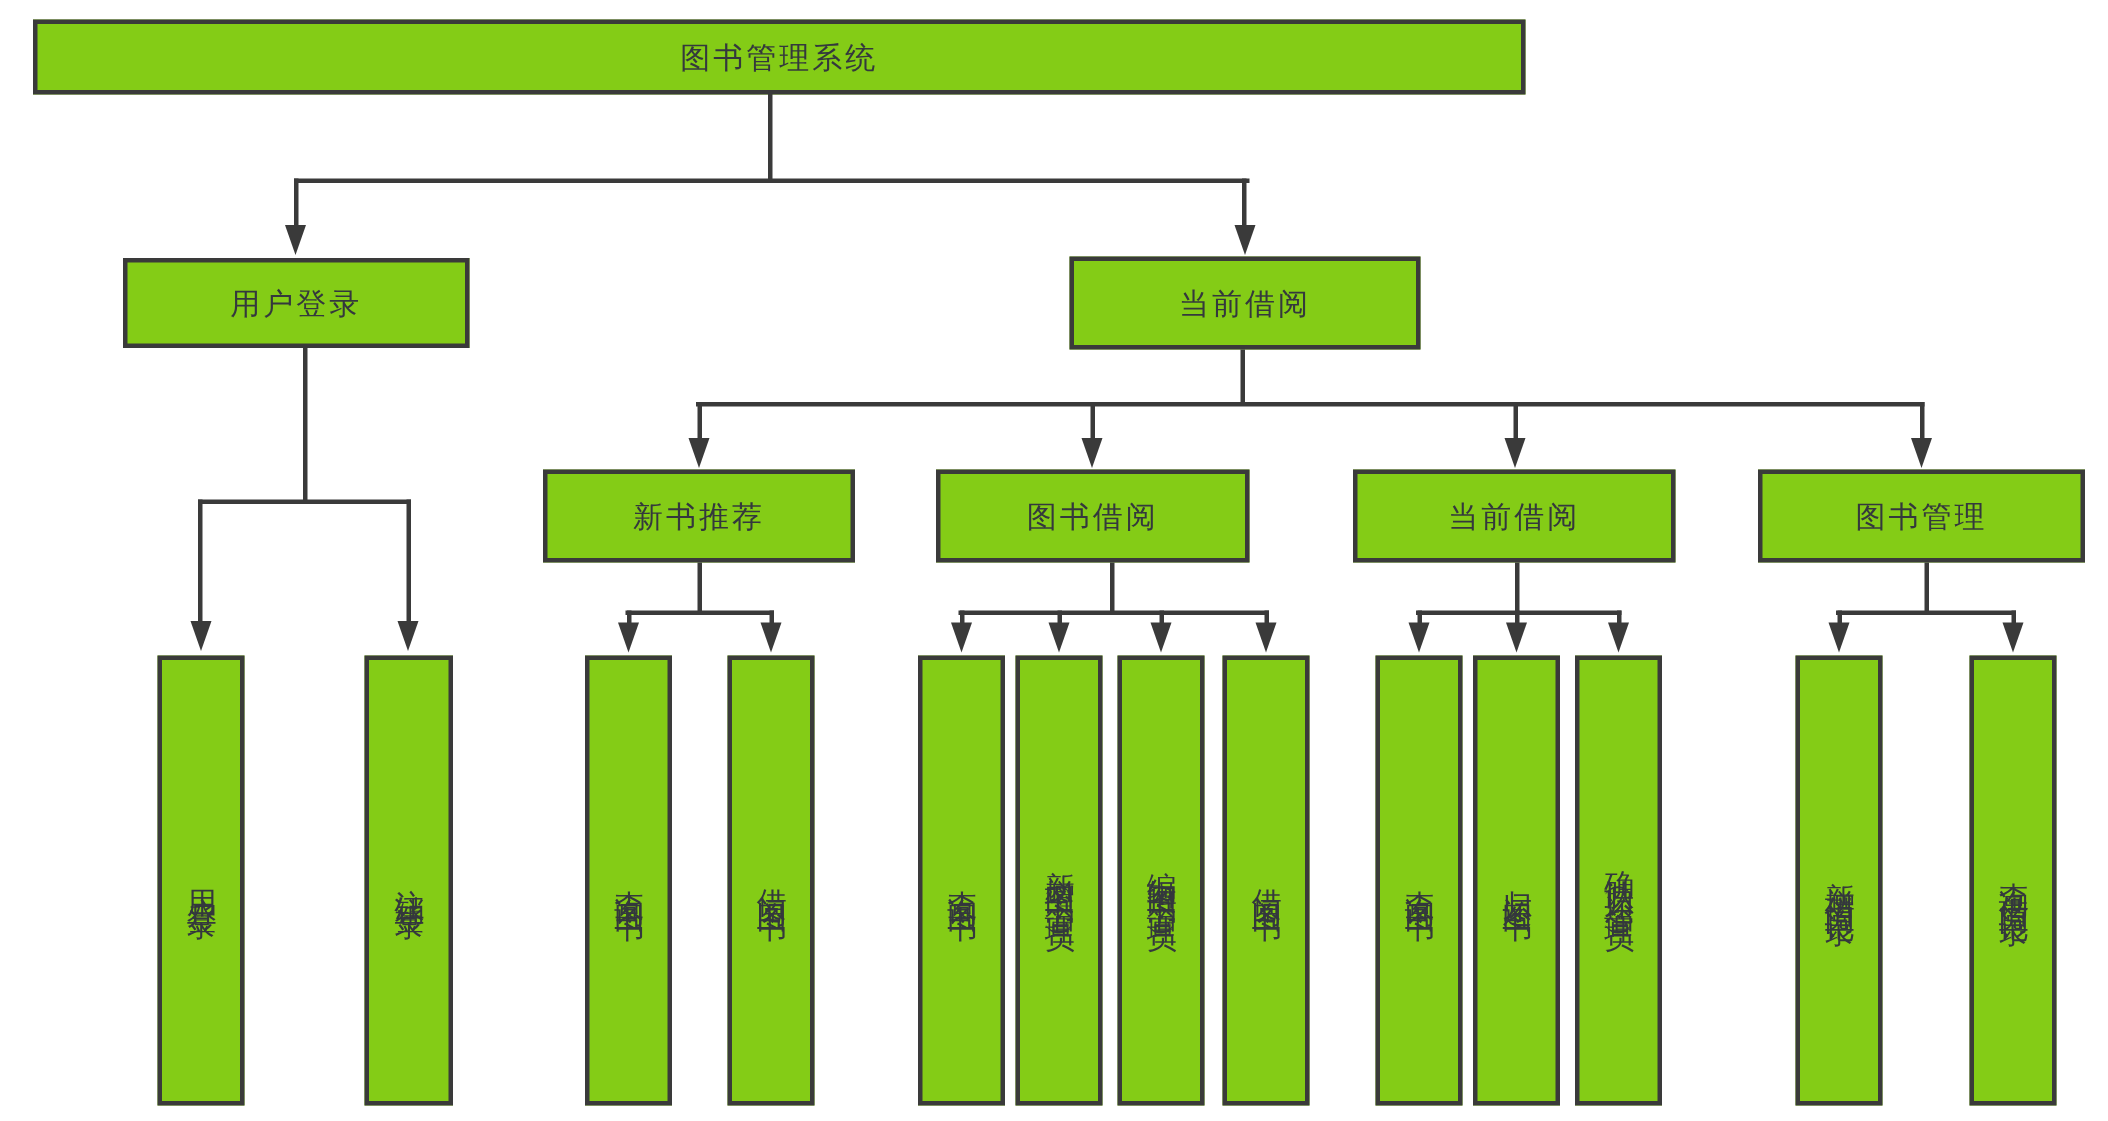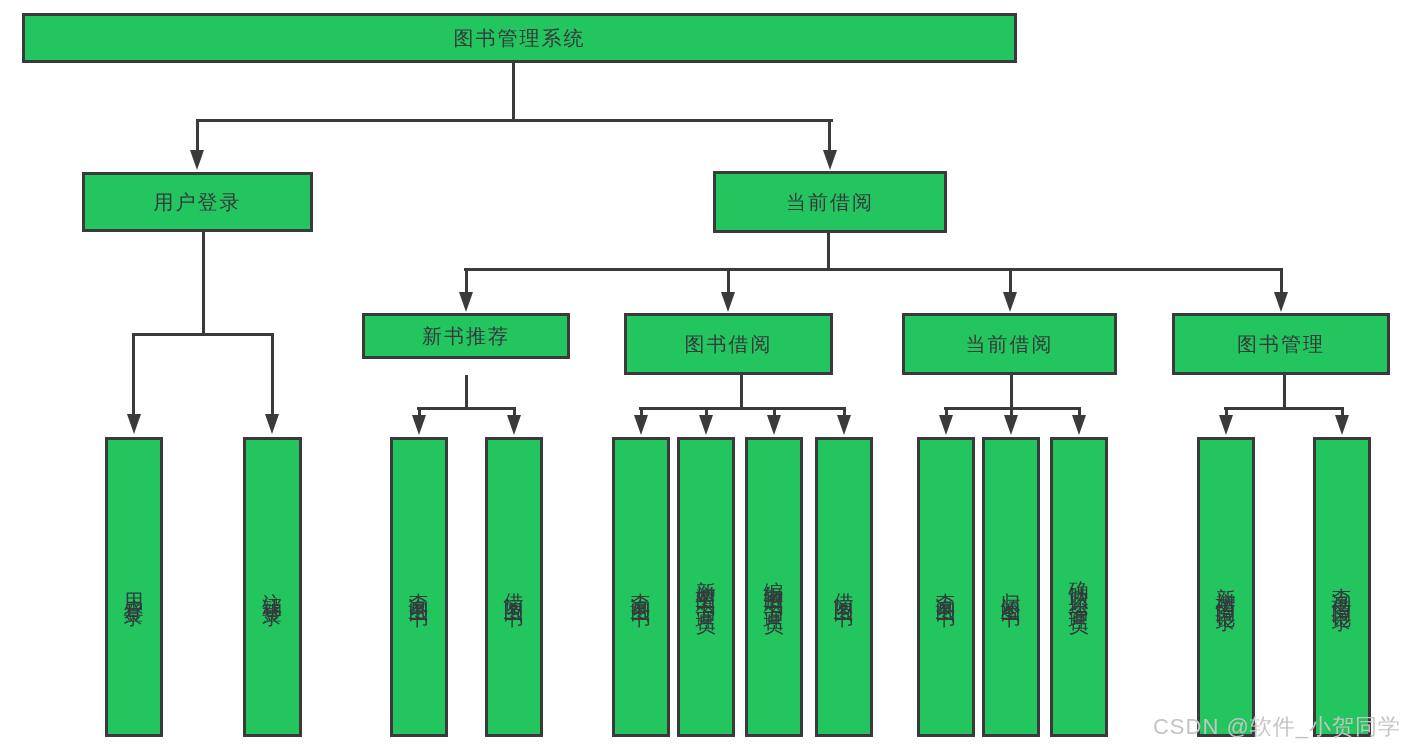--- a/index.html
+++ b/index.html
@@ -7,21 +7,21 @@
     position:relative;
     width:1405px;height:747px;
     background:#ffffff;
     font-family:"Liberation Sans","DejaVu Sans",sans-serif;
     overflow:hidden;
   }
   .box{
     position:absolute;
     box-sizing:border-box;
     border:3px solid #3a3a3a;
-    background:#22c55e;
+    background:#84cc16;
     color:#34383d;
     display:flex;
     align-items:center;
     justify-content:center;
   }
   .hbox{
     font-size:20px;
     letter-spacing:2px;
   }
   .vbox{
@@ -76,21 +76,21 @@
   <div class="hline" style="left:464px;top:268px;width:819px"></div>
   <div class="vline" style="left:465px;top:268px;height:25px"></div>
   <div class="arrow" style="left:459px;top:292px"></div>
   <div class="vline" style="left:727px;top:268px;height:25px"></div>
   <div class="arrow" style="left:721px;top:292px"></div>
   <div class="vline" style="left:1009px;top:268px;height:25px"></div>
   <div class="arrow" style="left:1003px;top:292px"></div>
   <div class="vline" style="left:1280px;top:268px;height:25px"></div>
   <div class="arrow" style="left:1274px;top:292px"></div>
 
-  <div class="box hbox" style="left:362px;top:313px;width:208px;height:46px">新书推荐</div>
+  <div class="box hbox" style="left:362px;top:313px;width:208px;height:62px">新书推荐</div>
   <div class="box hbox" style="left:624px;top:313px;width:209px;height:62px">图书借阅</div>
   <div class="box hbox" style="left:902px;top:313px;width:215px;height:62px">当前借阅</div>
   <div class="box hbox" style="left:1172px;top:313px;width:218px;height:62px">图书管理</div>
 
   <div class="vline" style="left:465px;top:375px;height:34px"></div>
   <div class="hline" style="left:417px;top:407px;width:99px"></div>
   <div class="vline" style="left:418px;top:407px;height:10px"></div>
   <div class="arrow" style="left:412px;top:415px"></div>
   <div class="vline" style="left:513px;top:407px;height:10px"></div>
   <div class="arrow" style="left:507px;top:415px"></div>
@@ -133,15 +133,14 @@
   <div class="box vbox" style="left:745px;top:437px;width:58px;height:300px">编辑图书（管理员）</div>
   <div class="box vbox" style="left:815px;top:437px;width:58px;height:300px">借阅图书</div>
 
   <div class="box vbox" style="left:917px;top:437px;width:58px;height:300px">查询图书</div>
   <div class="box vbox" style="left:982px;top:437px;width:58px;height:300px">归还图书</div>
   <div class="box vbox" style="left:1050px;top:437px;width:58px;height:300px">确认归还（管理员）</div>
 
   <div class="box vbox" style="left:1197px;top:437px;width:58px;height:300px">新增借阅记录</div>
   <div class="box vbox" style="left:1313px;top:437px;width:58px;height:300px">查询借阅记录</div>
 
-  <div class="watermark">CSDN @软件_小贺同学</div>
 
 </div>
 
 </body></html>

